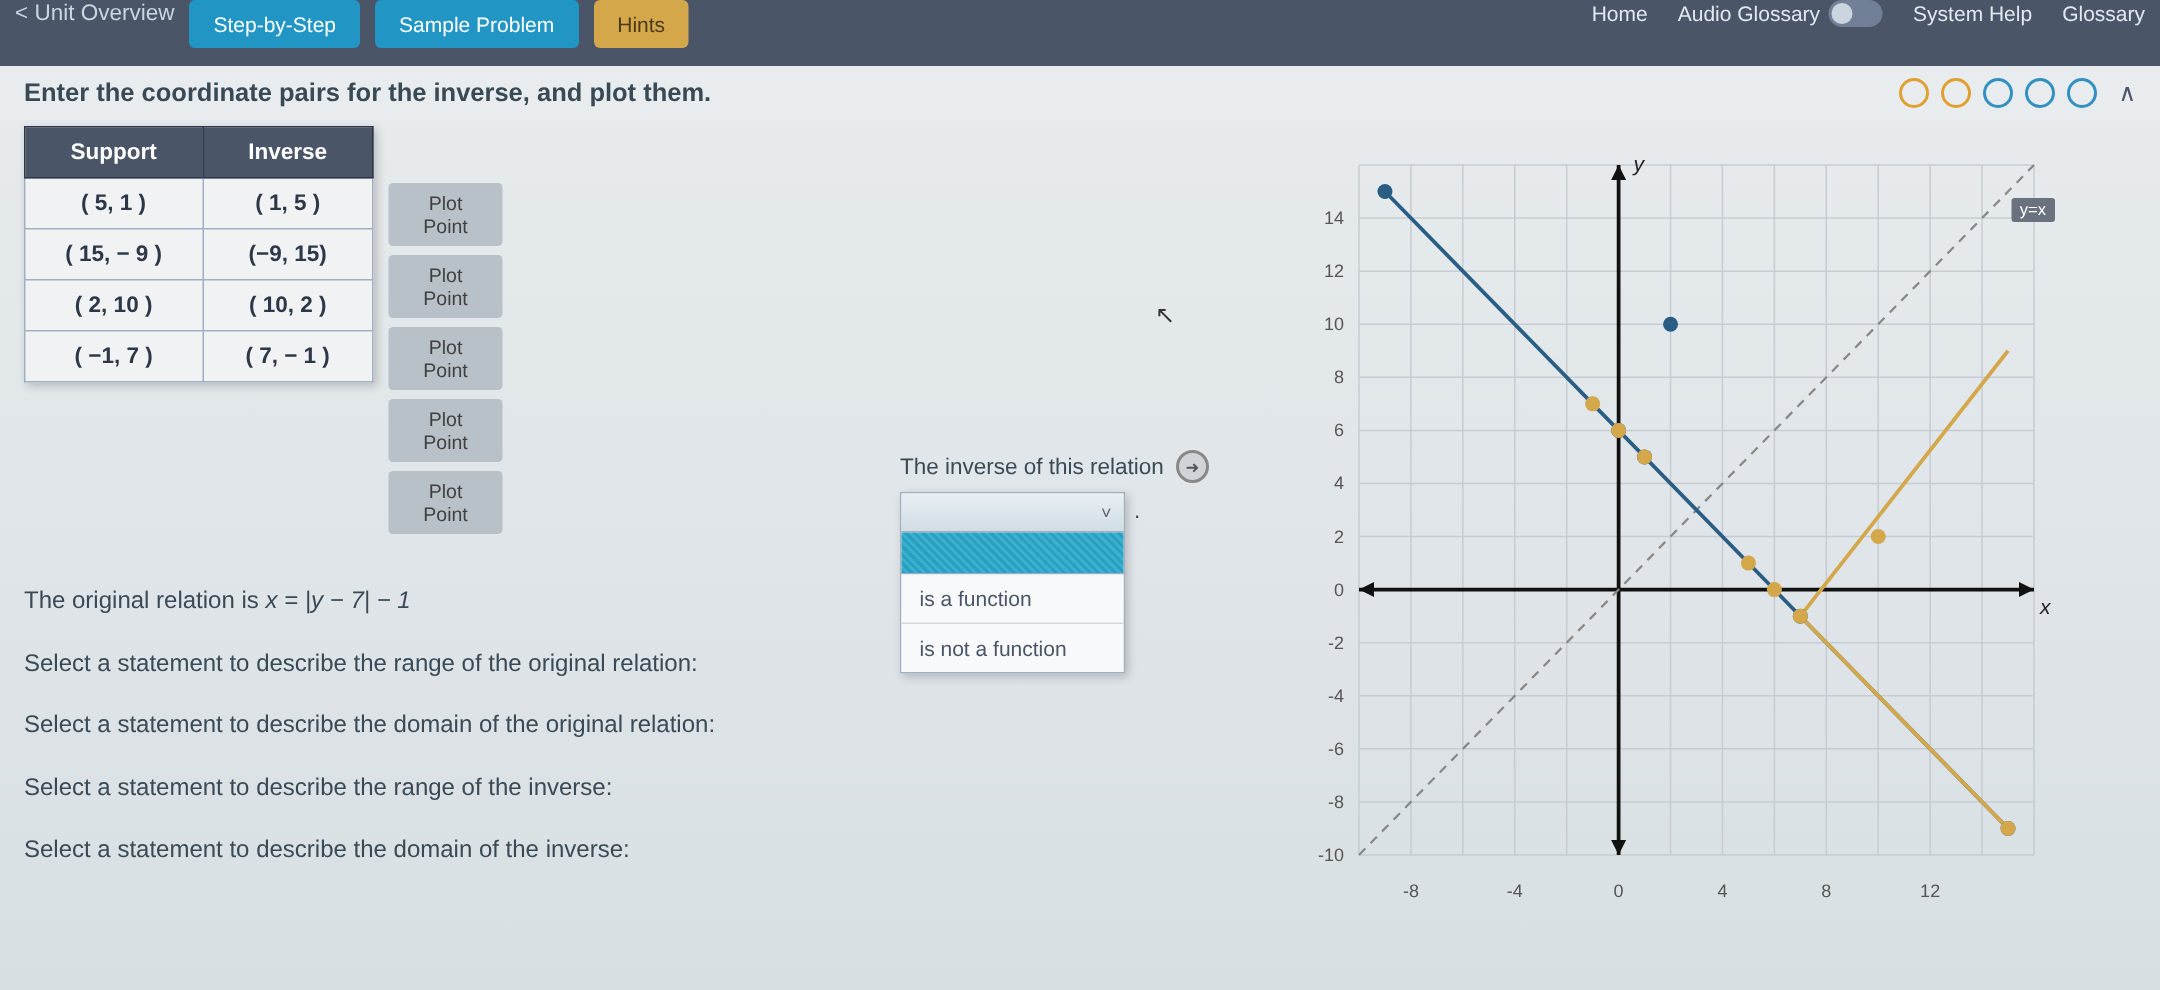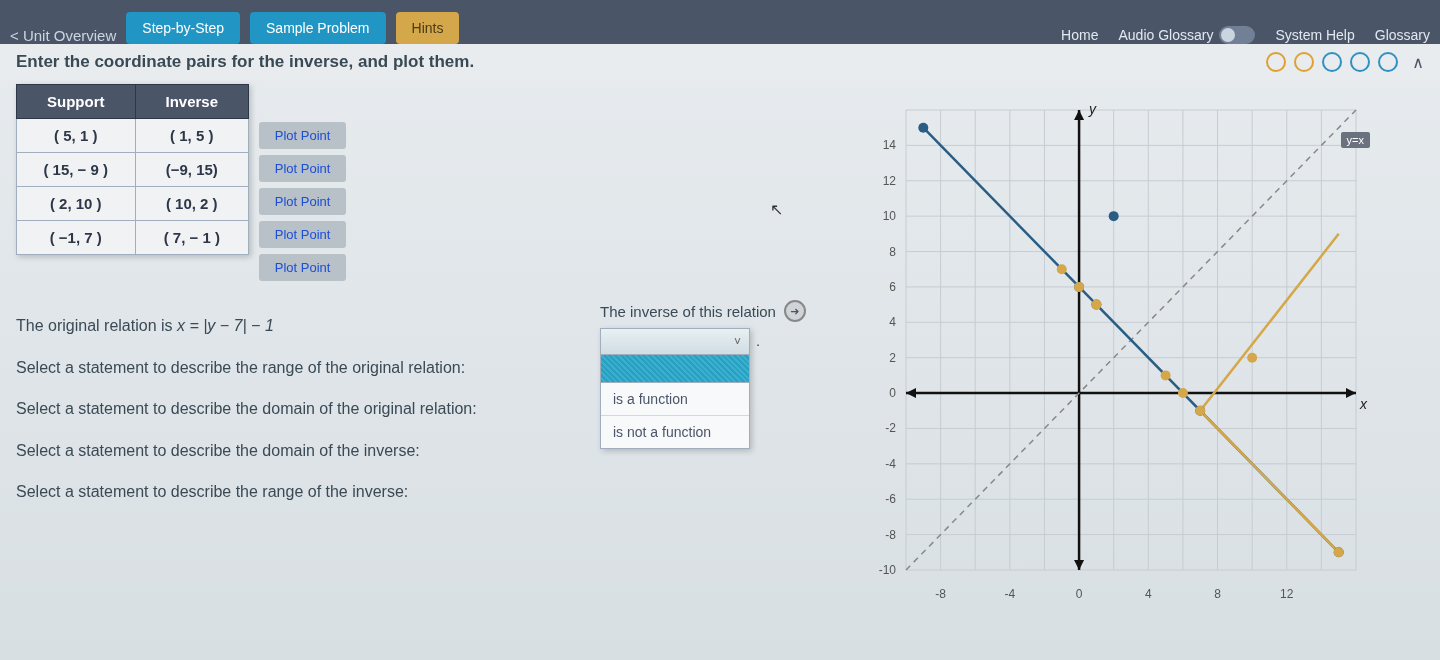--- a/index.html
+++ b/index.html
@@ -9,21 +9,21 @@
     width: 1440px;
     height: 660px;
     overflow: hidden;
     font-size: 14px;
     color: #333;
   }
   .topbar {
     background: #4a5568;
     height: 44px;
     display: flex;
-    align-items: flex-end;
+    align-items: flex-start;
     padding: 0 10px;
     gap: 10px;
     color: #e2e8f0;
   }
   .nav-back {
     color: #cbd5e0;
     font-size: 15px;
     cursor: pointer;
   }
   .tab {
@@ -114,26 +114,26 @@
     text-align: center;
     font-size: 15px;
     font-weight: bold;
     color: #2d3748;
     background: #f0f2f4;
   }
   .plot-btn {
     display: inline-block;
     padding: 6px 12px;
     background: #b8c0c8;
-    color: #1d4ed8;
+    color: #404040;
     border-radius: 3px;
     font-size: 13px;
     margin-left: 10px;
     vertical-align: middle;
-    width: 87px;
+    width: 76px;
     text-align: center;
   }
   .body-text {
     margin-top: 24px;
     font-size: 16px;
     color: #3a4a55;
     line-height: 2.6;
   }
   .body-text .ital { font-style: italic; }
   .dropdown-section {
@@ -279,22 +279,22 @@
       </div>
     </div>
 
     <div class="body-text">
       <div>
         <span>The original relation is </span>
         <span class="ital">x = |y − 7| − 1</span>
       </div>
       <div>Select a statement to describe the range of the original relation:</div>
       <div>Select a statement to describe the domain of the original relation:</div>
+      <div>Select a statement to describe the range of the inverse:</div>
       <div>Select a statement to describe the domain of the inverse:</div>
-      <div>Select a statement to describe the range of the inverse:</div>
     </div>
 
     <div class="dropdown-section">
       <div class="dropdown-label">
         <span>The inverse of this relation</span>
         <span class="tip-icon">➜</span>
       </div>
       <div style="display:flex;align-items:flex-start;gap:6px;">
         <div class="dropdown">
           <div class="dd-sel">

